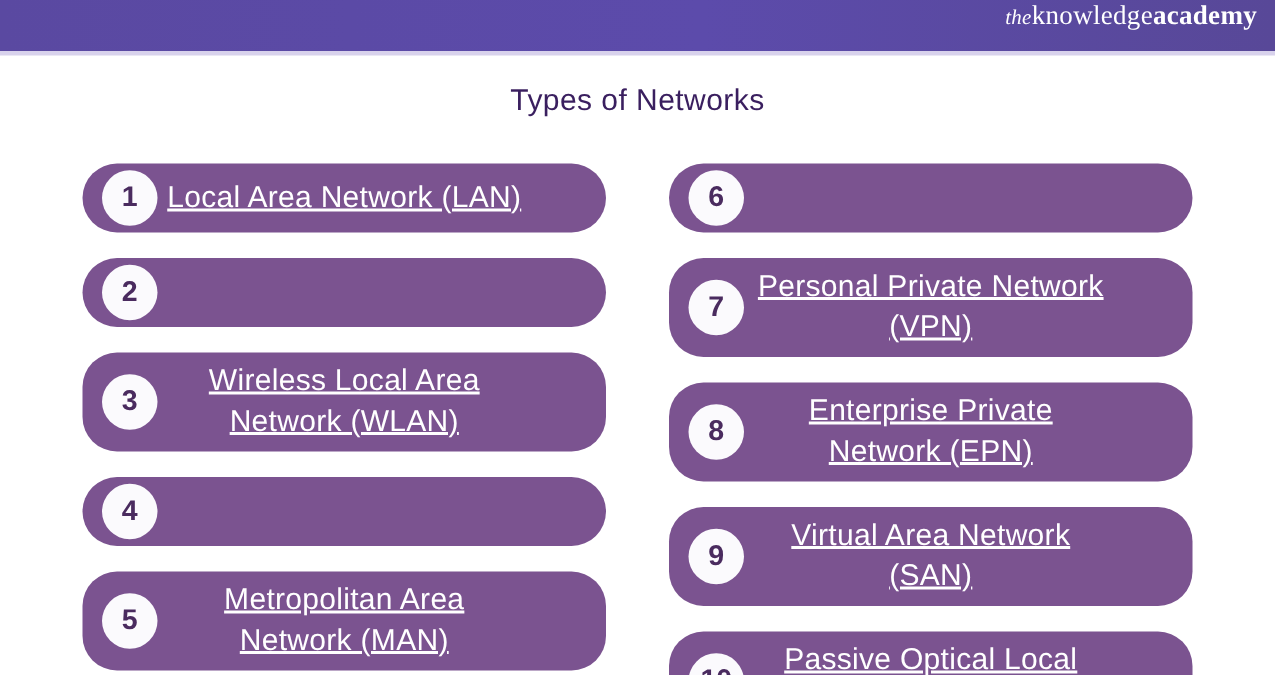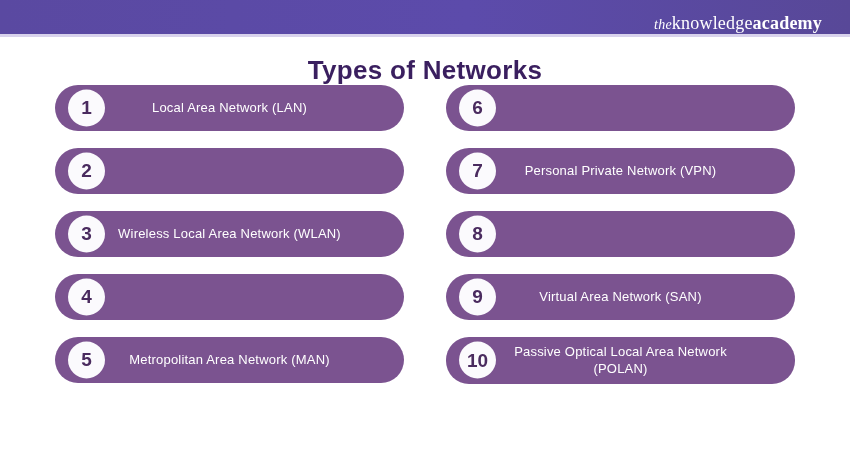--- a/index.html
+++ b/index.html
@@ -16,39 +16,40 @@
   body {
     font-family: "Liberation Sans", "DejaVu Sans", sans-serif;
     background: #ffffff;
     overflow: hidden;
   }
   .header {
     height: 37px;
     background: linear-gradient(90deg, #5A49A1 0%, #5C4BAB 55%, #584898 100%);
     border-bottom: 3px solid var(--header-border);
     display: flex;
-    align-items: flex-end;
+    align-items: flex-start;
     justify-content: flex-end;
-    padding-right: 28px;
+    padding-right: 12px;
   }
   .logo {
     color: #ffffff;
     font-family: "Liberation Serif", "DejaVu Serif", serif;
     font-size: 18px;
     letter-spacing: 0.2px;
     white-space: nowrap;
   }
   .logo .logo-the { font-style: italic; font-size: 14px; }
   .logo .logo-knowledge { font-weight: 400; }
   .logo .logo-academy { font-weight: 700; }
   .title {
     text-align: center;
     margin-top: 19px;
-    font-size: 26px;
-    font-weight: 700;
+    margin-bottom: 31px;
+    font-size: 20px;
+    font-weight: 400;
     letter-spacing: 0.3px;
     color: var(--title-color);
     line-height: 1.1;
   }
   .grid {
     display: flex;
     gap: 42px;
     padding: 0 55px;
   }
   .col {
@@ -80,23 +81,24 @@
     justify-content: center;
     font-size: 19px;
     font-weight: 700;
     color: var(--number-color);
   }
   .pill-label {
     width: 100%;
     padding: 6px 56px;
     text-align: center;
     color: var(--pill-text);
-    font-size: 13px;
+    font-size: 20px;
     line-height: 1.35;
     letter-spacing: 0.2px;
+    text-decoration: underline;
   }
 </style>
 </head>
 <body>
 
 <div class="header">
   <div class="logo">
     <span class="logo-the">the</span><span class="logo-knowledge">knowledge</span><span class="logo-academy">academy</span>
   </div>
 </div>
@@ -127,20 +129,21 @@
   <div class="col">
     <div class="pill">
       <span class="num-circle">6</span>
     </div>
     <div class="pill">
       <span class="num-circle">7</span>
       <span class="pill-label">Personal Private Network (VPN)</span>
     </div>
     <div class="pill">
       <span class="num-circle">8</span>
+      <span class="pill-label">Enterprise Private Network (EPN)</span>
     </div>
     <div class="pill">
       <span class="num-circle">9</span>
       <span class="pill-label">Virtual Area Network (SAN)</span>
     </div>
     <div class="pill">
       <span class="num-circle">10</span>
       <span class="pill-label pill-label-wrap">Passive Optical Local Area Network (POLAN)</span>
     </div>
   </div>

